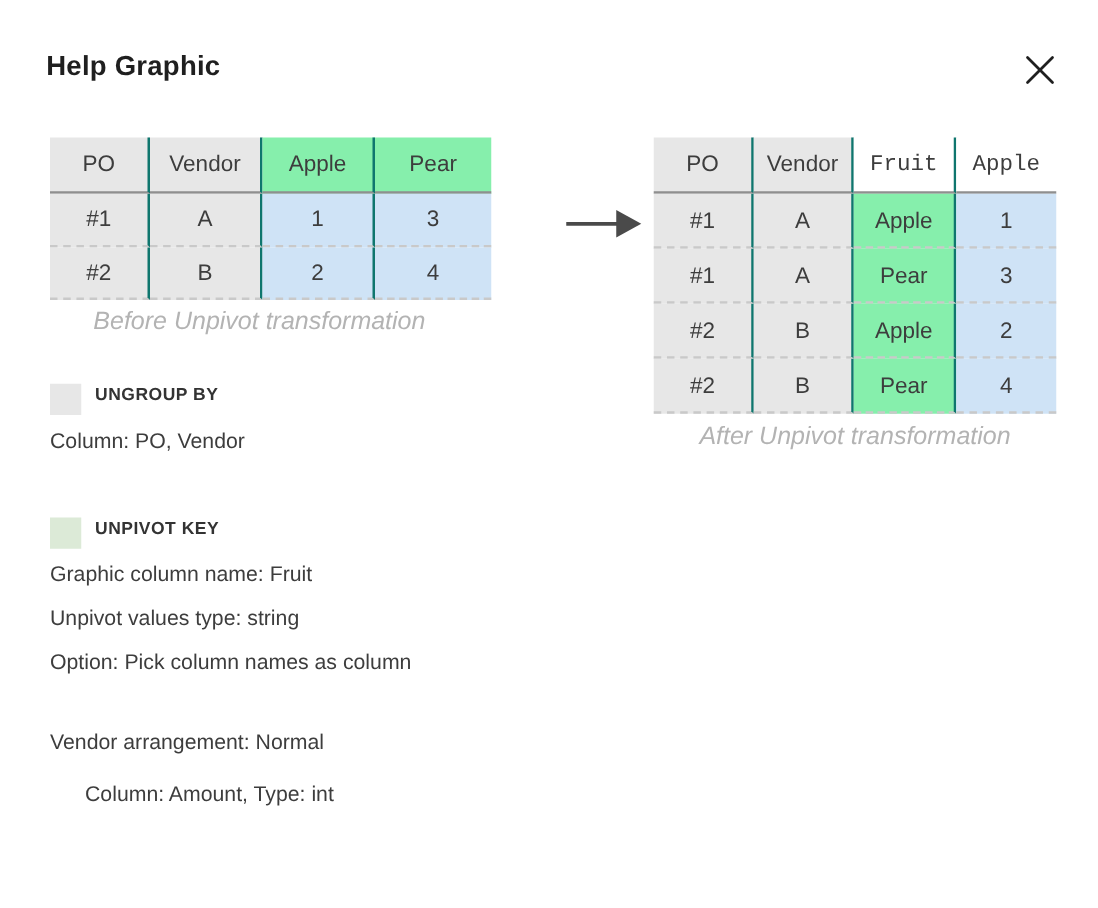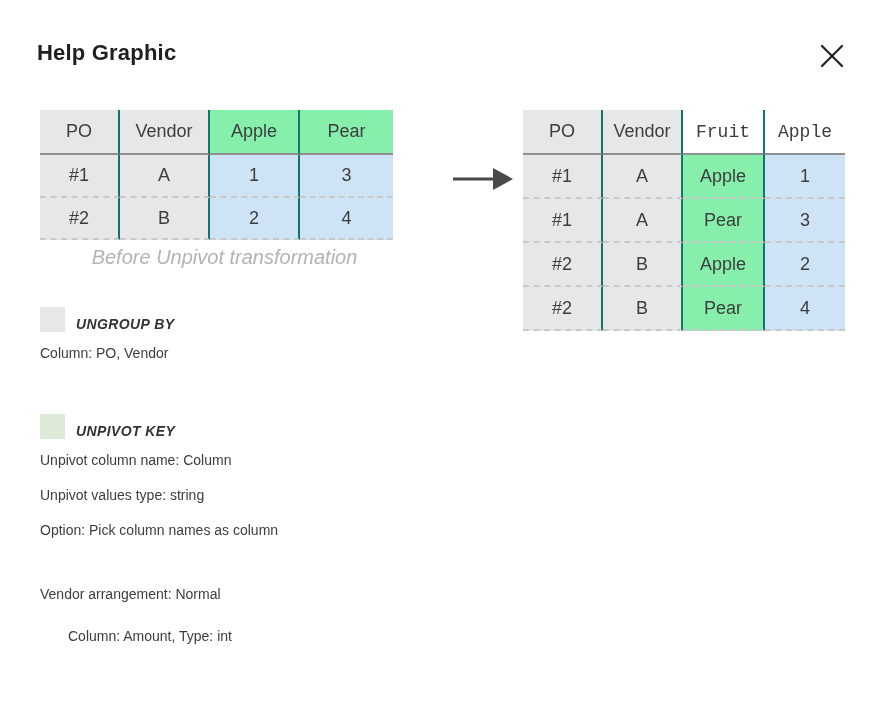--- a/index.html
+++ b/index.html
@@ -48,42 +48,42 @@
   .d  { border-bottom: 2px dashed #c9c9c9; }
   .g  { background: #e7e7e7; }
   .gn { background: #86efac; }
   .b  { background: #cfe3f6; }
   .wh { background: #ffffff; font-family: Liberation Mono, monospace; }
 
   .caption {
     position: absolute; text-align: center;
     font-size: 20px; font-style: italic; color: #b3b3b3;
   }
-  .caption-before { left: 48px; top: 246px; width: 353px; }
+  .caption-before { left: 31px; top: 246px; width: 353px; }
   .caption-after  { left: 523px; top: 338px; width: 322px; }
 
   
   .arrow { position: absolute; left: 451px; top: 163px; width: 64px; height: 32px; }
 
   
   .section { position: absolute; left: 40px; }
   .sec-1 { top: 307px; }
   .sec-2 { top: 414px; }
   .sec-3 { top: 566px; }
-  .sec-head { display: flex; align-items: flex-end; font-style: italic; }
+  .sec-head { display: flex; align-items: flex-start; }
   .swatch { width: 25px; height: 25px; margin-right: 11px; flex: 0 0 auto; }
   .sw-gray  { background: #e7e7e7; }
   .sw-green { background: #dcead7; }
   .sw-blue  { background: #cfe3f6; }
   .sec-label {
     font-size: 14px; font-weight: 700; color: #333333;
     letter-spacing: 0.4px; text-transform: uppercase;
   }
   .line {
-    font-size: 14px; color: #3d3d3d; line-height: 22px;
+    font-size: 17px; color: #3d3d3d; line-height: 22px;
     margin-top: 13px; white-space: nowrap;
   }
   .line-first { margin-top: 10px; }
   .sec-3 .line-first { margin-top: 17px; }
   .sec-3 .line + .line { margin-top: 20px; margin-left: 28px; }
 </style>
 </head>
 <body>
 
 <div id="stage">
@@ -139,35 +139,36 @@
     <div class="c d g">#2</div>
     <div class="c d g">B</div>
     <div class="c d gn">Apple</div>
     <div class="c d b">2</div>
 
     <div class="c d g">#2</div>
     <div class="c d g">B</div>
     <div class="c d gn">Pear</div>
     <div class="c d b">4</div>
   </div>
+  <div class="caption caption-after">After Unpivot transformation</div>
 
   <div class="section sec-1">
     <div class="sec-head">
       <div class="swatch sw-gray"></div>
       <div class="sec-label">UNGROUP BY</div>
     </div>
     <div class="line line-first">Column: PO, Vendor</div>
   </div>
 
   <div class="section sec-2">
     <div class="sec-head">
       <div class="swatch sw-green"></div>
       <div class="sec-label">UNPIVOT KEY</div>
     </div>
-    <div class="line line-first">Unpivot column name: Column</div>
+    <div class="line line-first">Graphic column name: Fruit</div>
     <div class="line">Unpivot values type: string</div>
     <div class="line">Option: Pick column names as column</div>
   </div>
 
   <div class="section sec-3">
     <div class="line line-first">Vendor arrangement: Normal</div>
     <div class="line">Column: Amount, Type: int</div>
   </div>
 
 </div>

